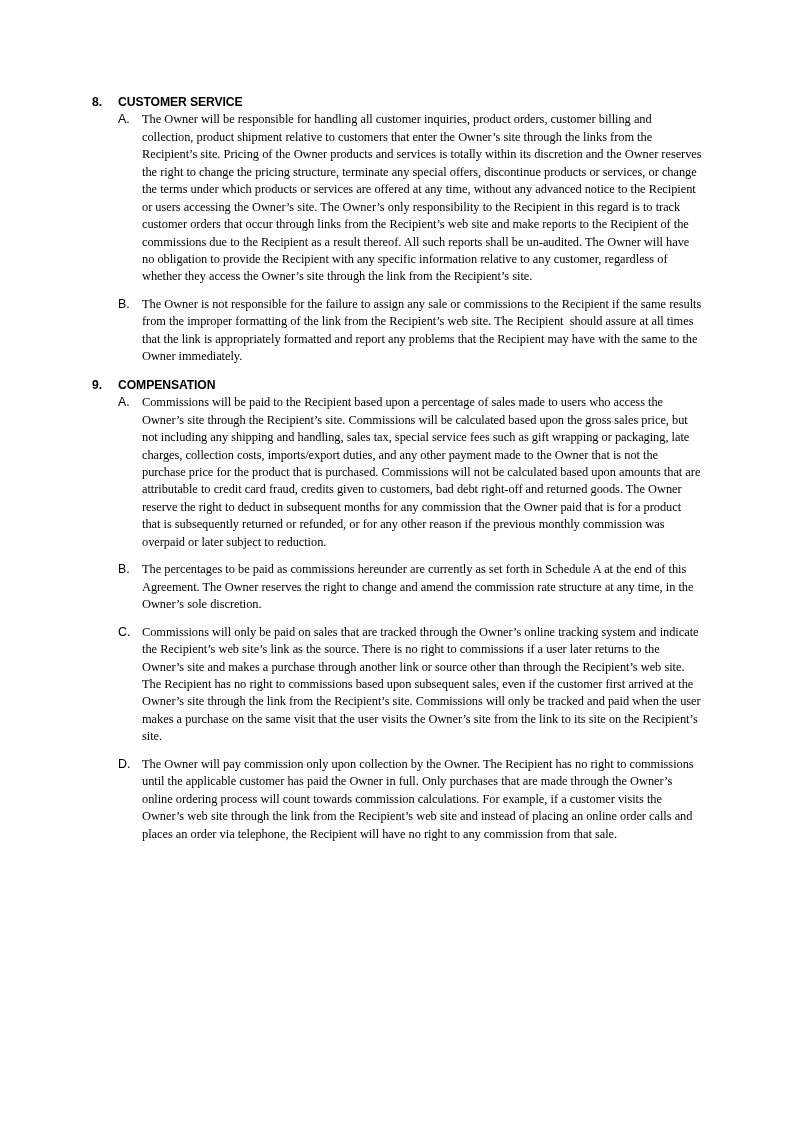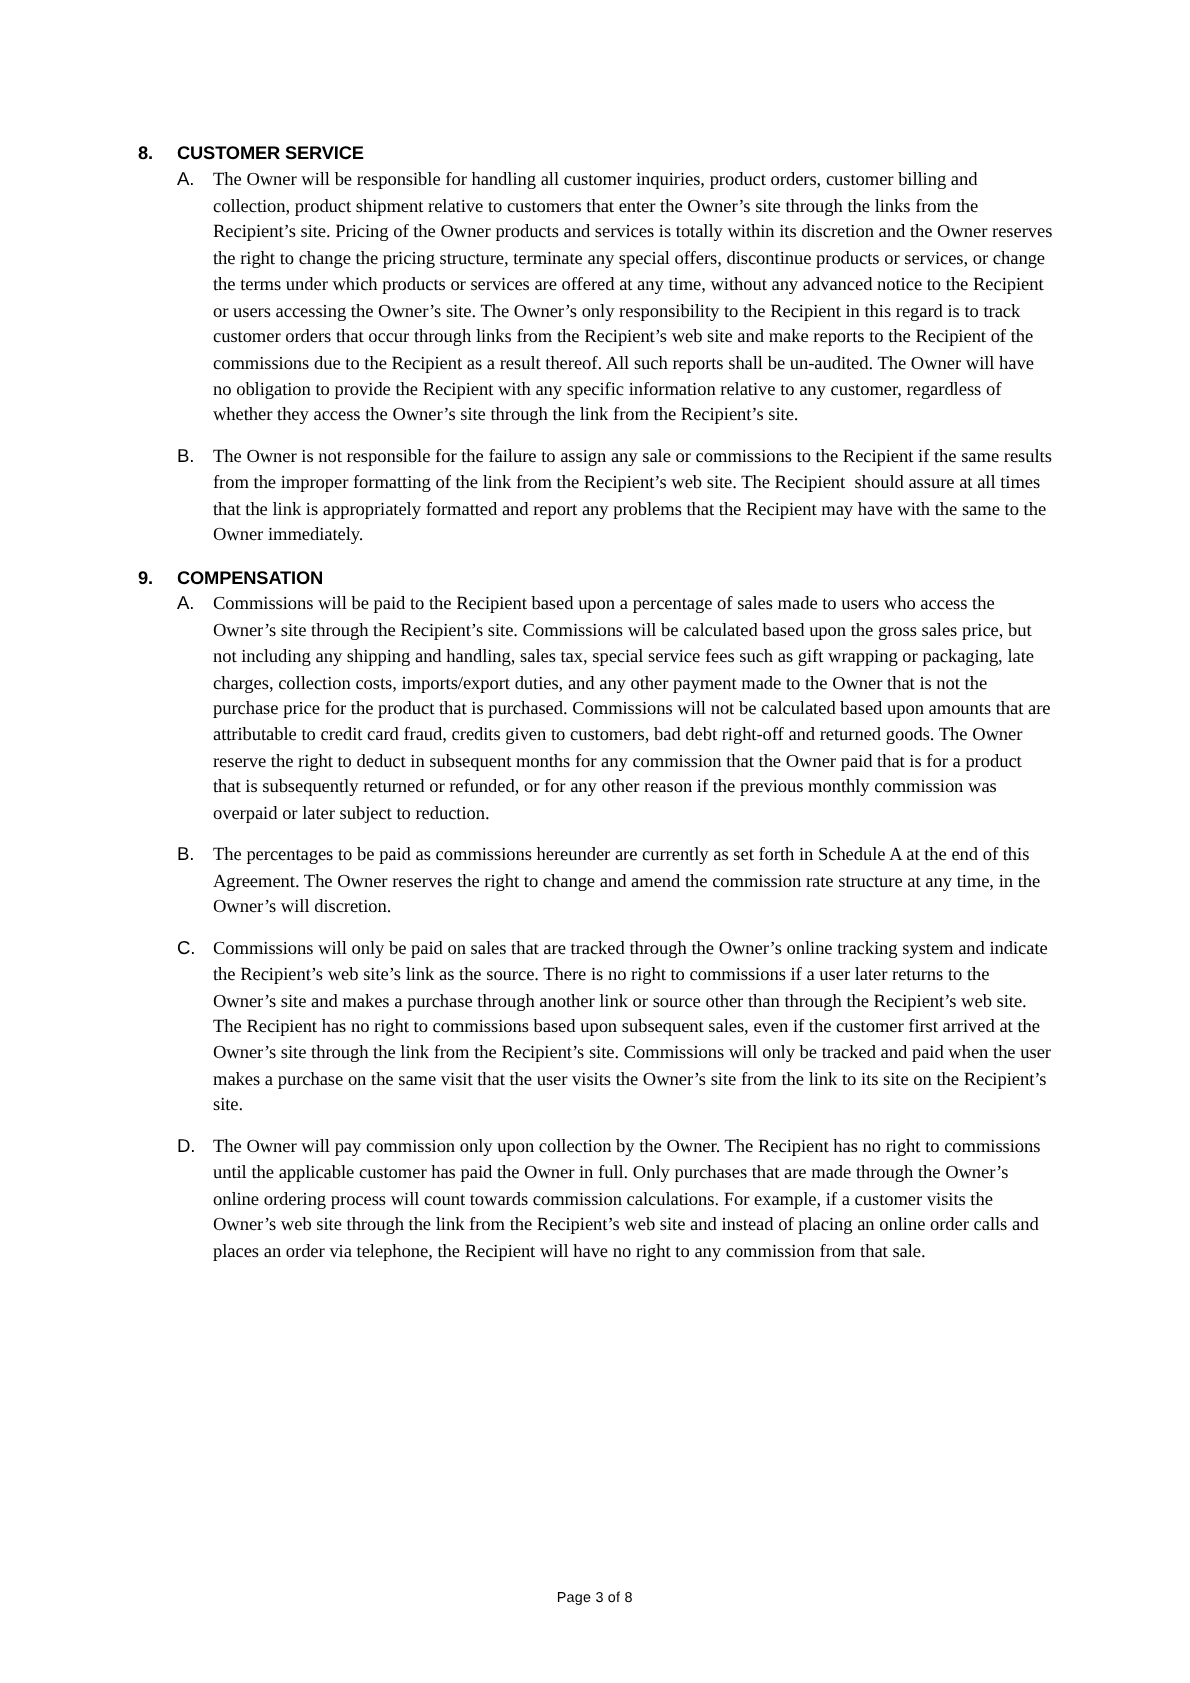--- a/index.html
+++ b/index.html
@@ -132,32 +132,29 @@
         <span class="section-num">9.</span>
         <span class="section-title">COMPENSATION</span>
       </div>
       <div class="clause-list">
         <div class="clause">
           <span class="clause-letter">A.</span>
           <span class="clause-text">Commissions will be paid to the Recipient based upon a percentage of sales made to users who access the Owner’s site through the Recipient’s site. Commissions will be calculated based upon the gross sales price, but not including any shipping and handling, sales tax, special service fees such as gift wrapping or packaging, late charges, collection costs, imports/export duties, and any other payment made to the Owner that is not the purchase price for the product that is purchased. Commissions will not be calculated based upon amounts that are attributable to credit card fraud, credits given to customers, bad debt right-off and returned goods. The Owner reserve the right to deduct in subsequent months for any commission that the Owner paid that is for a product that is subsequently returned or refunded, or for any other reason if the previous monthly commission was overpaid or later subject to reduction.</span>
         </div>
         <div class="clause">
           <span class="clause-letter">B.</span>
-          <span class="clause-text">The percentages to be paid as commissions hereunder are currently as set forth in Schedule A at the end of this Agreement. The Owner reserves the right to change and amend the commission rate structure at any time, in the Owner’s will discretion.</span>
+          <span class="clause-text">The percentages to be paid as commissions hereunder are currently as set forth in Schedule A at the end of this Agreement. The Owner reserves the right to change and amend the commission rate structure at any time, in the Owner’s sole discretion.</span>
         </div>
         <div class="clause">
           <span class="clause-letter">C.</span>
           <span class="clause-text">Commissions will only be paid on sales that are tracked through the Owner’s online tracking system and indicate the Recipient’s web site’s link as the source. There is no right to commissions if a user later returns to the Owner’s site and makes a purchase through another link or source other than through the Recipient’s web site. The Recipient has no right to commissions based upon subsequent sales, even if the customer first arrived at the Owner’s site through the link from the Recipient’s site. Commissions will only be tracked and paid when the user makes a purchase on the same visit that the user visits the Owner’s site from the link to its site on the Recipient’s site.</span>
         </div>
         <div class="clause">
           <span class="clause-letter">D.</span>
           <span class="clause-text">The Owner will pay commission only upon collection by the Owner. The Recipient has no right to commissions until the applicable customer has paid the Owner in full. Only purchases that are made through the Owner’s online ordering process will count towards commission calculations. For example, if a customer visits the Owner’s web site through the link from the Recipient’s web site and instead of placing an online order calls and places an order via telephone, the Recipient will have no right to any commission from that sale.</span>
         </div>
       </div>
     </div>
 
   </div>
 
-  <div class="footer">
-    <span>Page 3 of 8</span>
-  </div>
 
 </div>
 
 </body></html>

